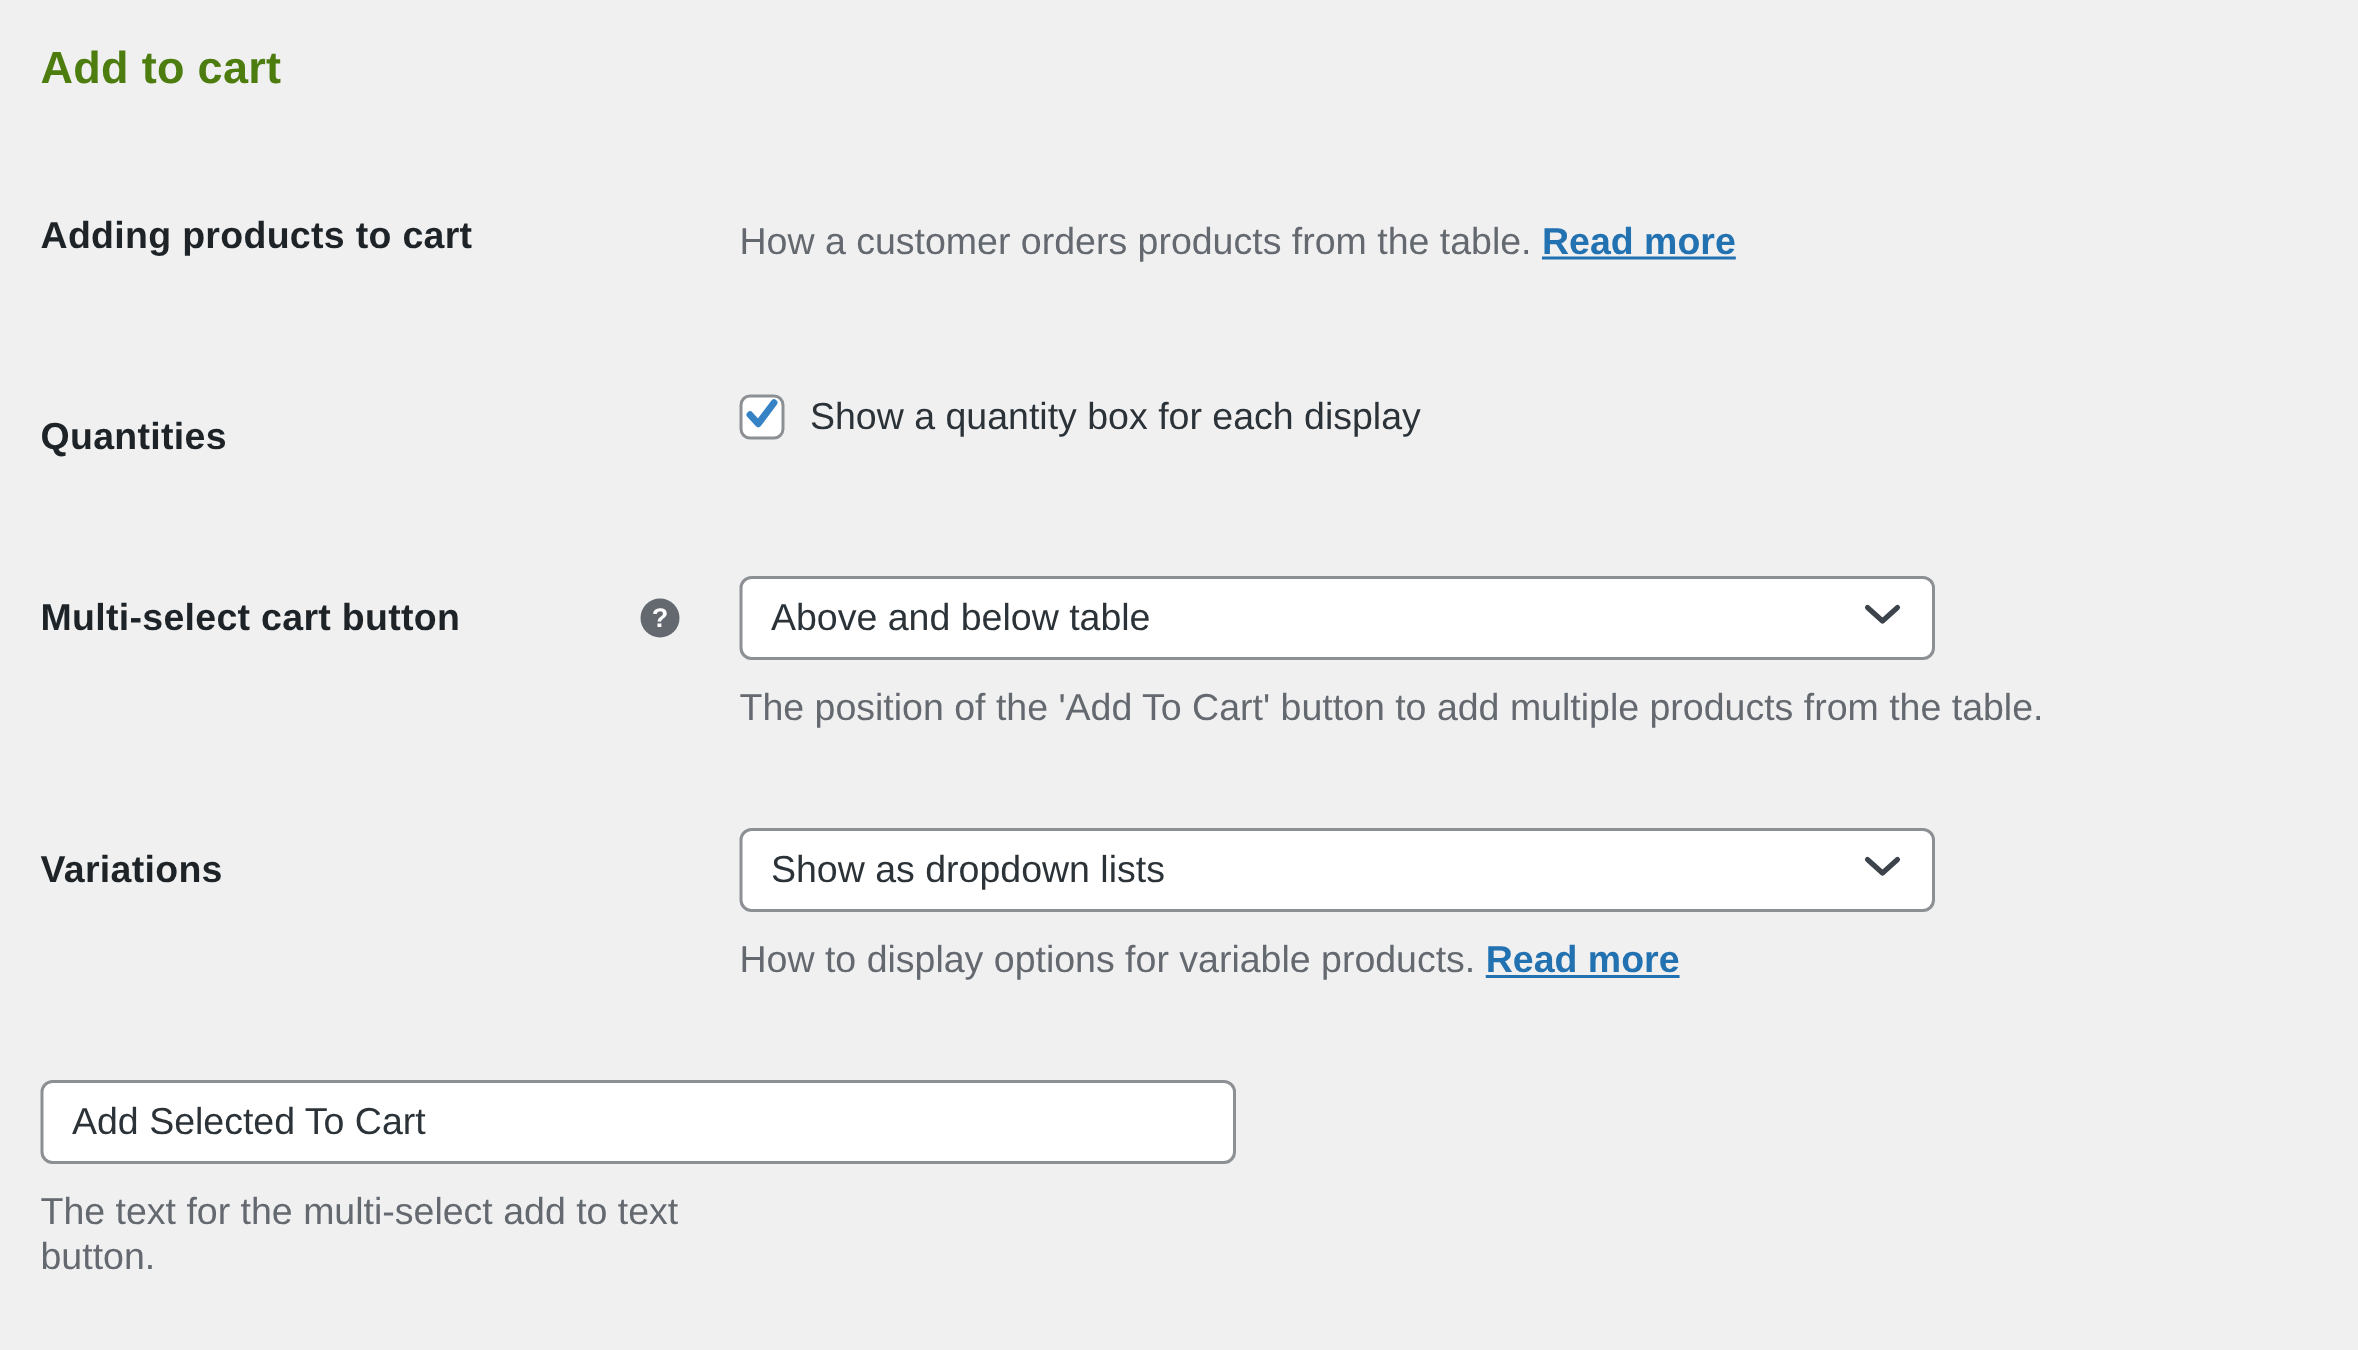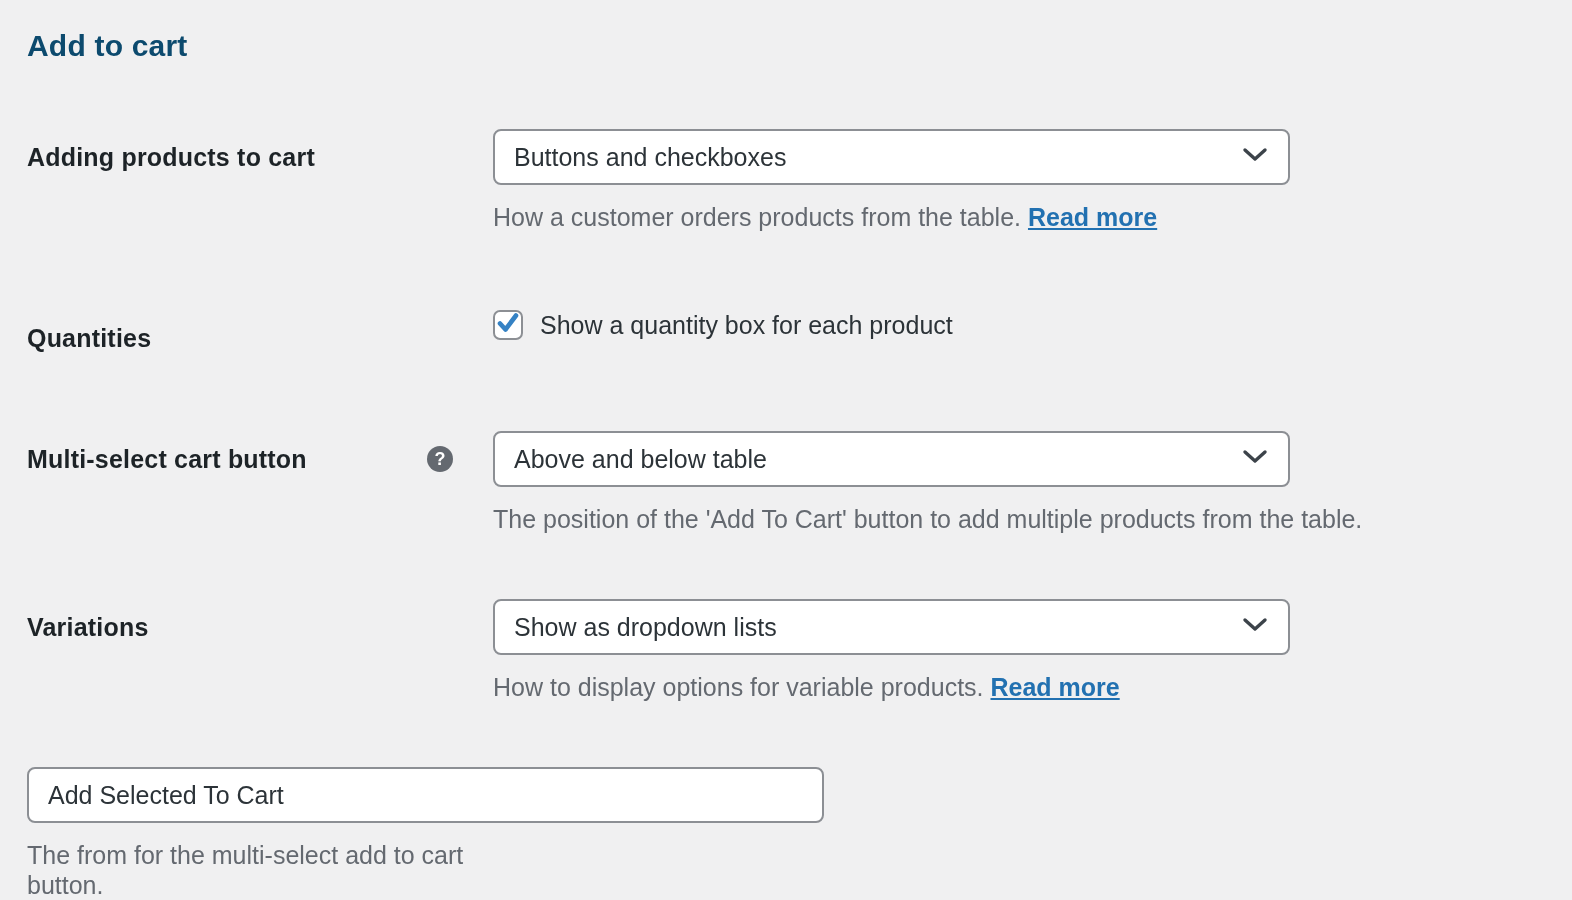--- a/index.html
+++ b/index.html
@@ -10,21 +10,21 @@
     font-family: "Liberation Sans", "DejaVu Sans", sans-serif;
     color: #2c3338;
     overflow: hidden;
   }
   .page { padding: 27px 27px 0 27px; }
 
   h2.section-title {
     font-size: 30px;
     line-height: 38px;
     font-weight: 700;
-    color: #0c4a6e;
+    color: #4d7c0f;
     letter-spacing: 0.2px;
   }
 
   .form { margin-top: 64px; }
 
   .row {
     display: grid;
     grid-template-columns: 466px 1fr;
     align-items: start;
   }
@@ -138,46 +138,38 @@
 
   <h2 class="section-title">Add to cart</h2>
 
   <div class="form">
 
     <div class="row row-gap-lg">
       <div class="label-cell">
         <span class="field-label">Adding products to cart</span>
       </div>
       <div class="control-cell">
-        <div class="select-box">
-          <span class="select-value">Buttons and checkboxes</span>
-          <span class="chevron">
-            <svg width="26" height="16" viewBox="0 0 26 16">
-                <polyline points="3,3 13,12 23,3" fill="none" stroke="#3c434a" stroke-width="3.4" stroke-linecap="round" stroke-linejoin="round"></polyline>
-              </svg>
-          </span>
-        </div>
         <p class="helper"><span>How a customer orders products from the table.</span> <a>Read more</a></p>
       </div>
     </div>
 
     <div class="row row-gap-lg">
       <div class="label-cell short">
         <span class="field-label">Quantities</span>
       </div>
       <div class="control-cell">
         <div class="checkbox-row">
           <span class="checkbox" role="checkbox" aria-checked="true">
             <span>
               <svg width="24" height="24" viewBox="0 0 24 24">
                   <path d="M4 12.5 L9.5 18.5 L20 4.5" fill="none" stroke="#3582c4" stroke-width="4.6" stroke-linecap="round" stroke-linejoin="round"></path>
                 </svg>
             </span>
           </span>
-          <span class="checkbox-label">Show a quantity box for each product</span>
+          <span class="checkbox-label">Show a quantity box for each display</span>
         </div>
       </div>
     </div>
 
     <div class="row row-gap-md">
       <div class="label-cell">
         <span class="field-label">Multi-select cart button</span>
         <span class="help-badge">?</span>
       </div>
       <div class="control-cell">
@@ -206,18 +198,18 @@
               </svg>
           </span>
         </div>
         <p class="helper"><span>How to display options for variable products.</span> <a>Read more</a></p>
       </div>
     </div>
 
     <div class="row">
       <div class="control-cell">
         <input type="text" class="text-input" value="Add Selected To Cart" style="">
-        <p class="helper">The from for the multi-select add to cart button.</p>
+        <p class="helper">The text for the multi-select add to text button.</p>
       </div>
     </div>
 
   </div>
 </div>
 
 </body></html>

